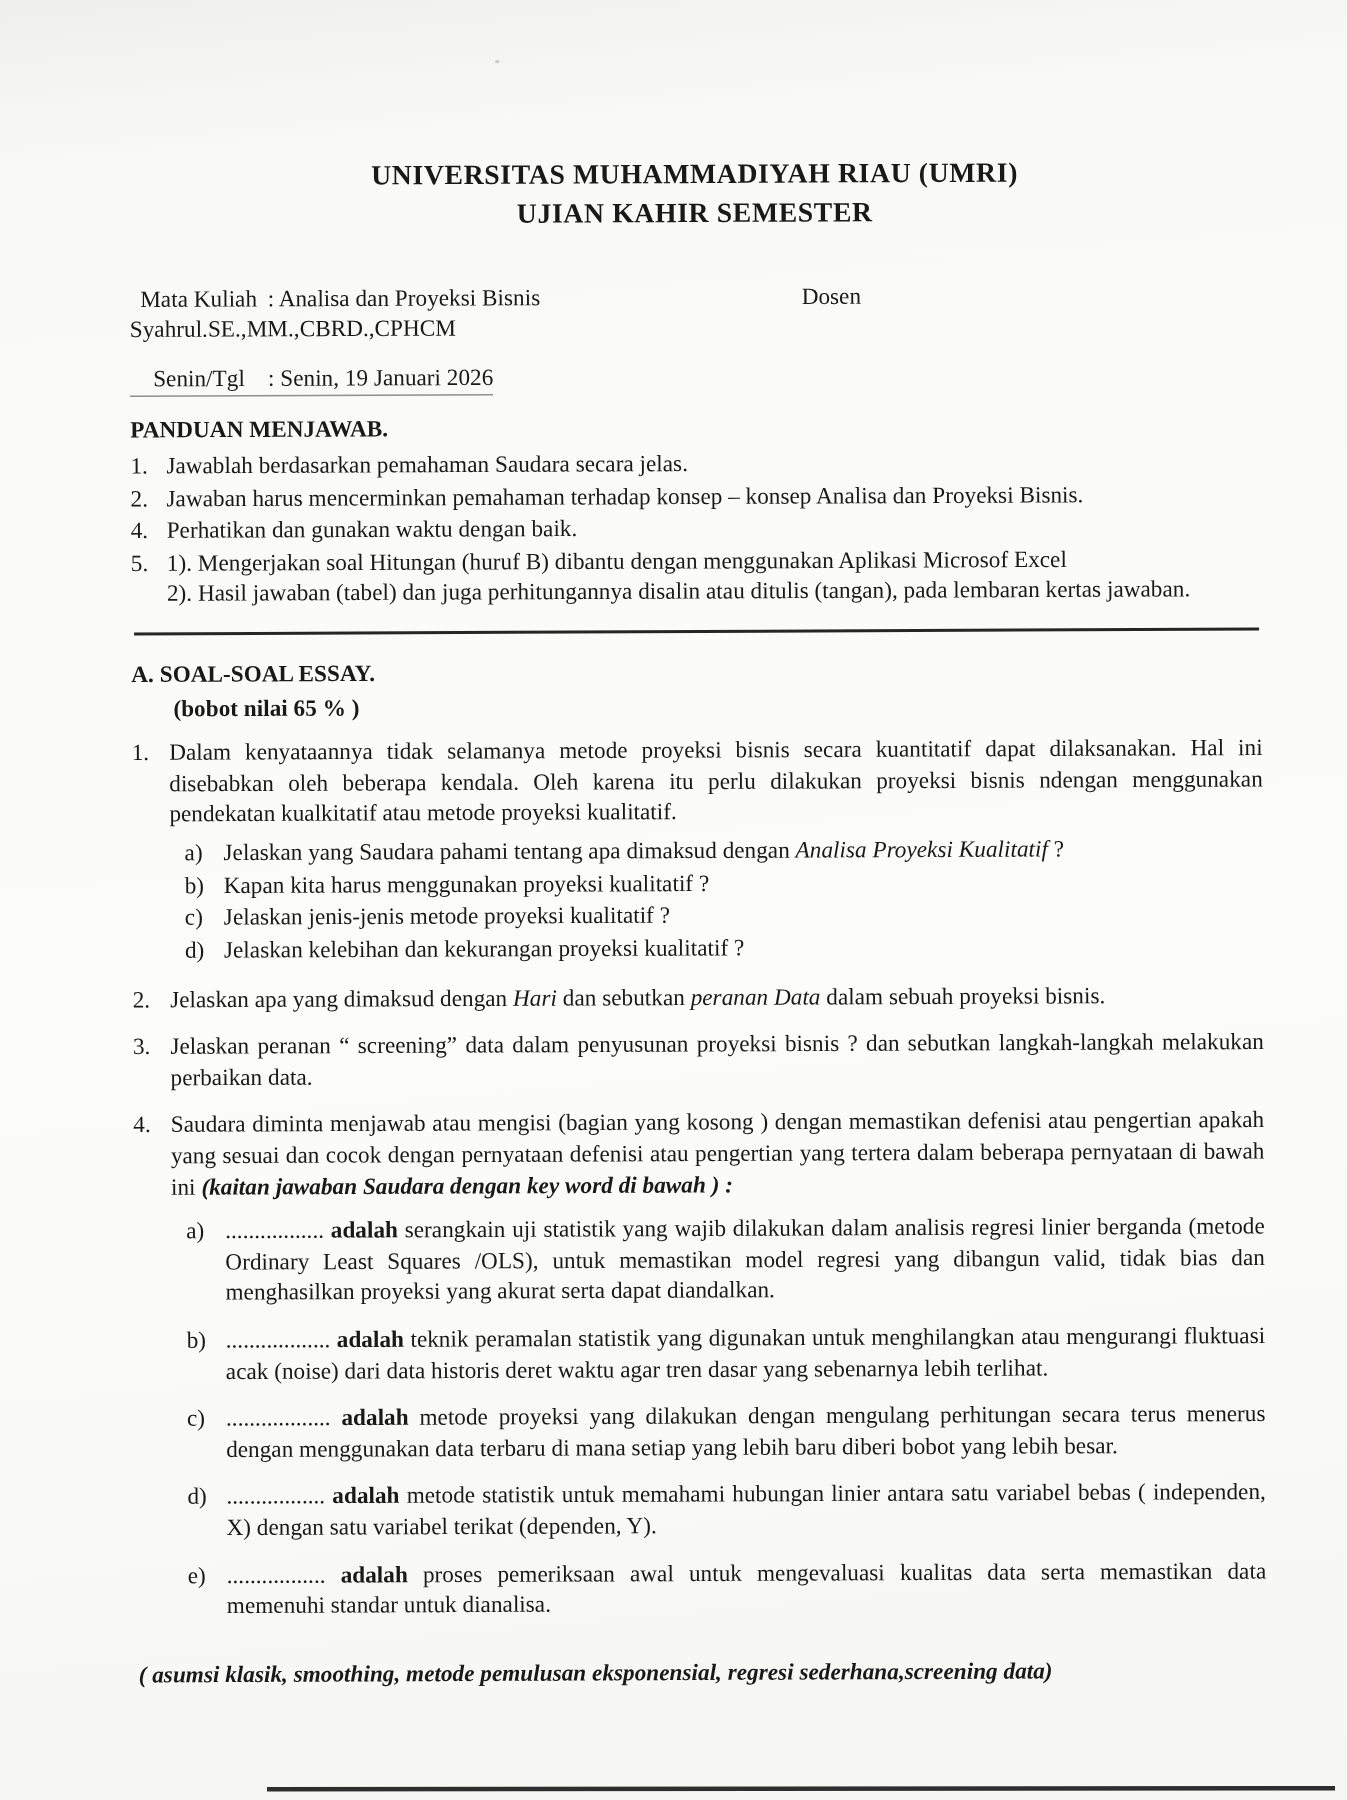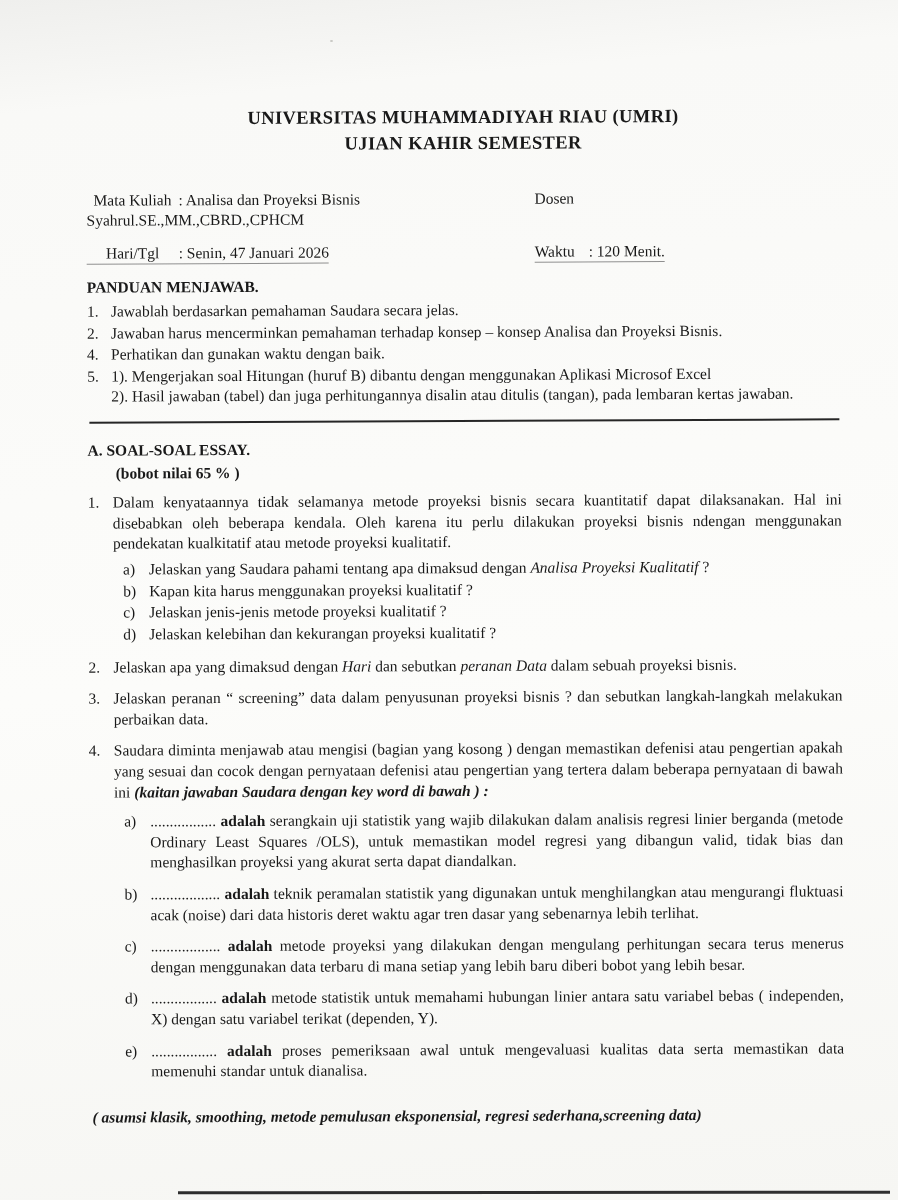--- a/index.html
+++ b/index.html
@@ -76,24 +76,21 @@
     <div class="meta">
       <div class="meta-row">
         <div class="meta-left">
           <div><span class="mlabel">Mata Kuliah</span><span>:  Analisa dan Proyeksi Bisnis</span></div>
           <div>Syahrul.SE.,MM.,CBRD.,CPHCM</div>
         </div>
         <div class="meta-right">Dosen</div>
       </div>
       <div class="meta-row row2">
         <div class="meta-left">
-          <span class="uline"><span class="mlabel">Hari/Tgl</span><span>:  Senin, 47 Januari 2026</span></span>
-        </div>
-        <div class="meta-right">
-          <span class="uline"><span class="mlabel-sm">Waktu</span><span>:   120 Menit.</span></span>
+          <span class="uline"><span class="mlabel">Senin/Tgl</span><span>:  Senin, 19 Januari 2026</span></span>
         </div>
       </div>
     </div>
 
     <div class="panduan">
       <div class="heading panduan-heading">PANDUAN MENJAWAB.</div>
 
       <div class="li">
         <span class="li-num">1.</span>
         <div class="li-body">Jawablah berdasarkan pemahaman Saudara secara jelas.</div>

